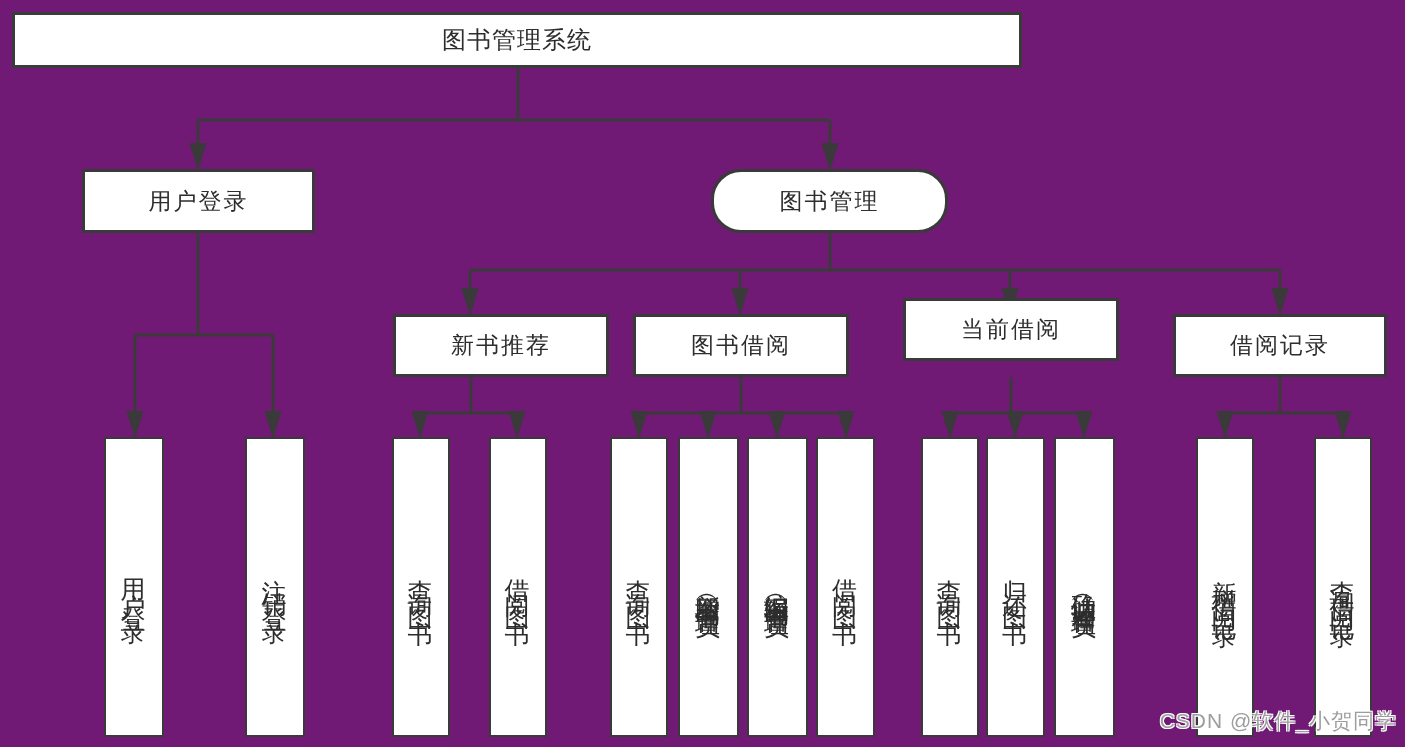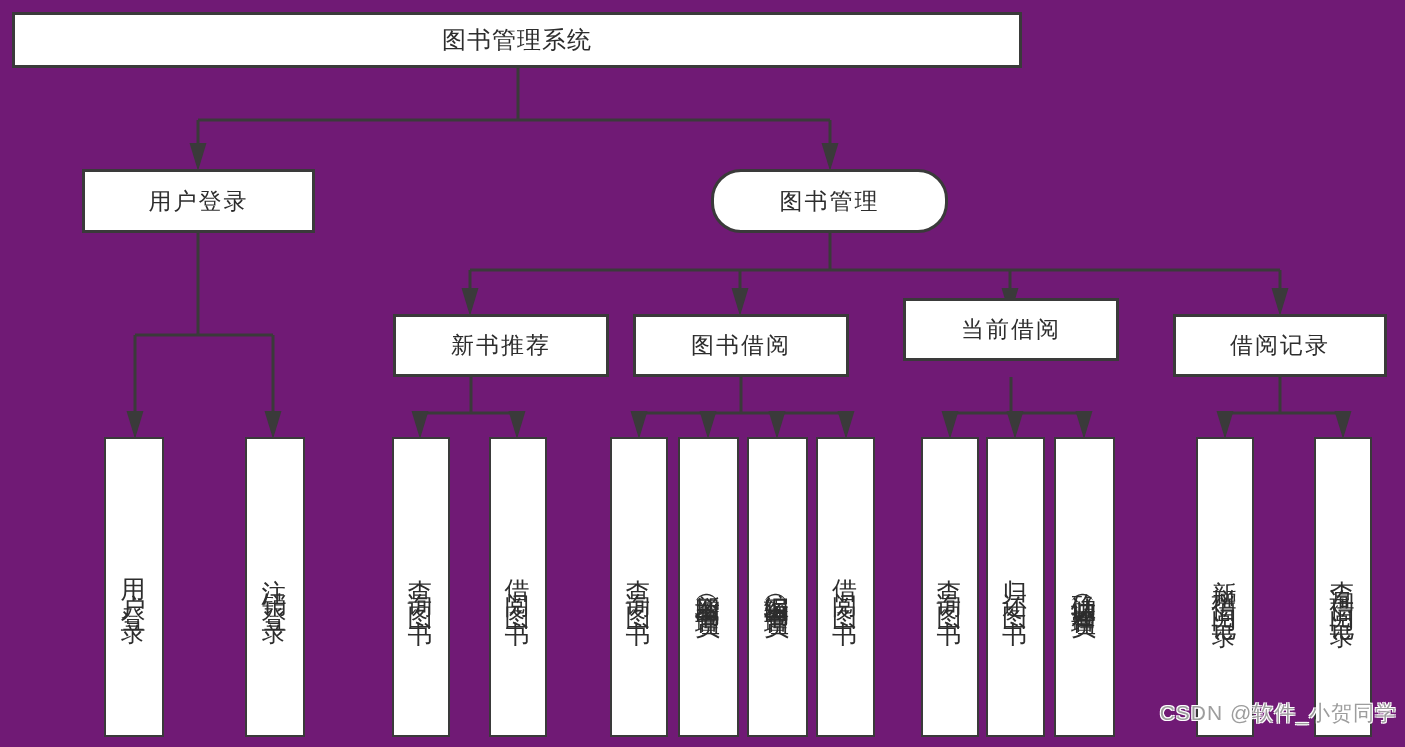--- a/index.html
+++ b/index.html
@@ -61,21 +61,21 @@
   #n-bb-borrow       { left: 816px;  width: 59px; }
   #n-cb-query        { left: 921px;  width: 58px; }
   #n-cb-return       { left: 986px;  width: 59px; }
   #n-cb-confirm      { left: 1054px; width: 61px; }
   #n-br-add          { left: 1196px; width: 58px; }
   #n-br-query        { left: 1314px; width: 58px; }
 
   .watermark {
     position: absolute;
     right: 8px;
-    bottom: 20px;
+    bottom: 12px;
     font-size: 21px;
     color: #9d9d9d;
     letter-spacing: 1px;
     text-shadow: 1px 1px 0 #ffffff, -1px -1px 0 #ffffff, 1px -1px 0 #ffffff, -1px 1px 0 #ffffff;
   }
 </style>
 </head>
 <body>
 
 <div class="stage">

